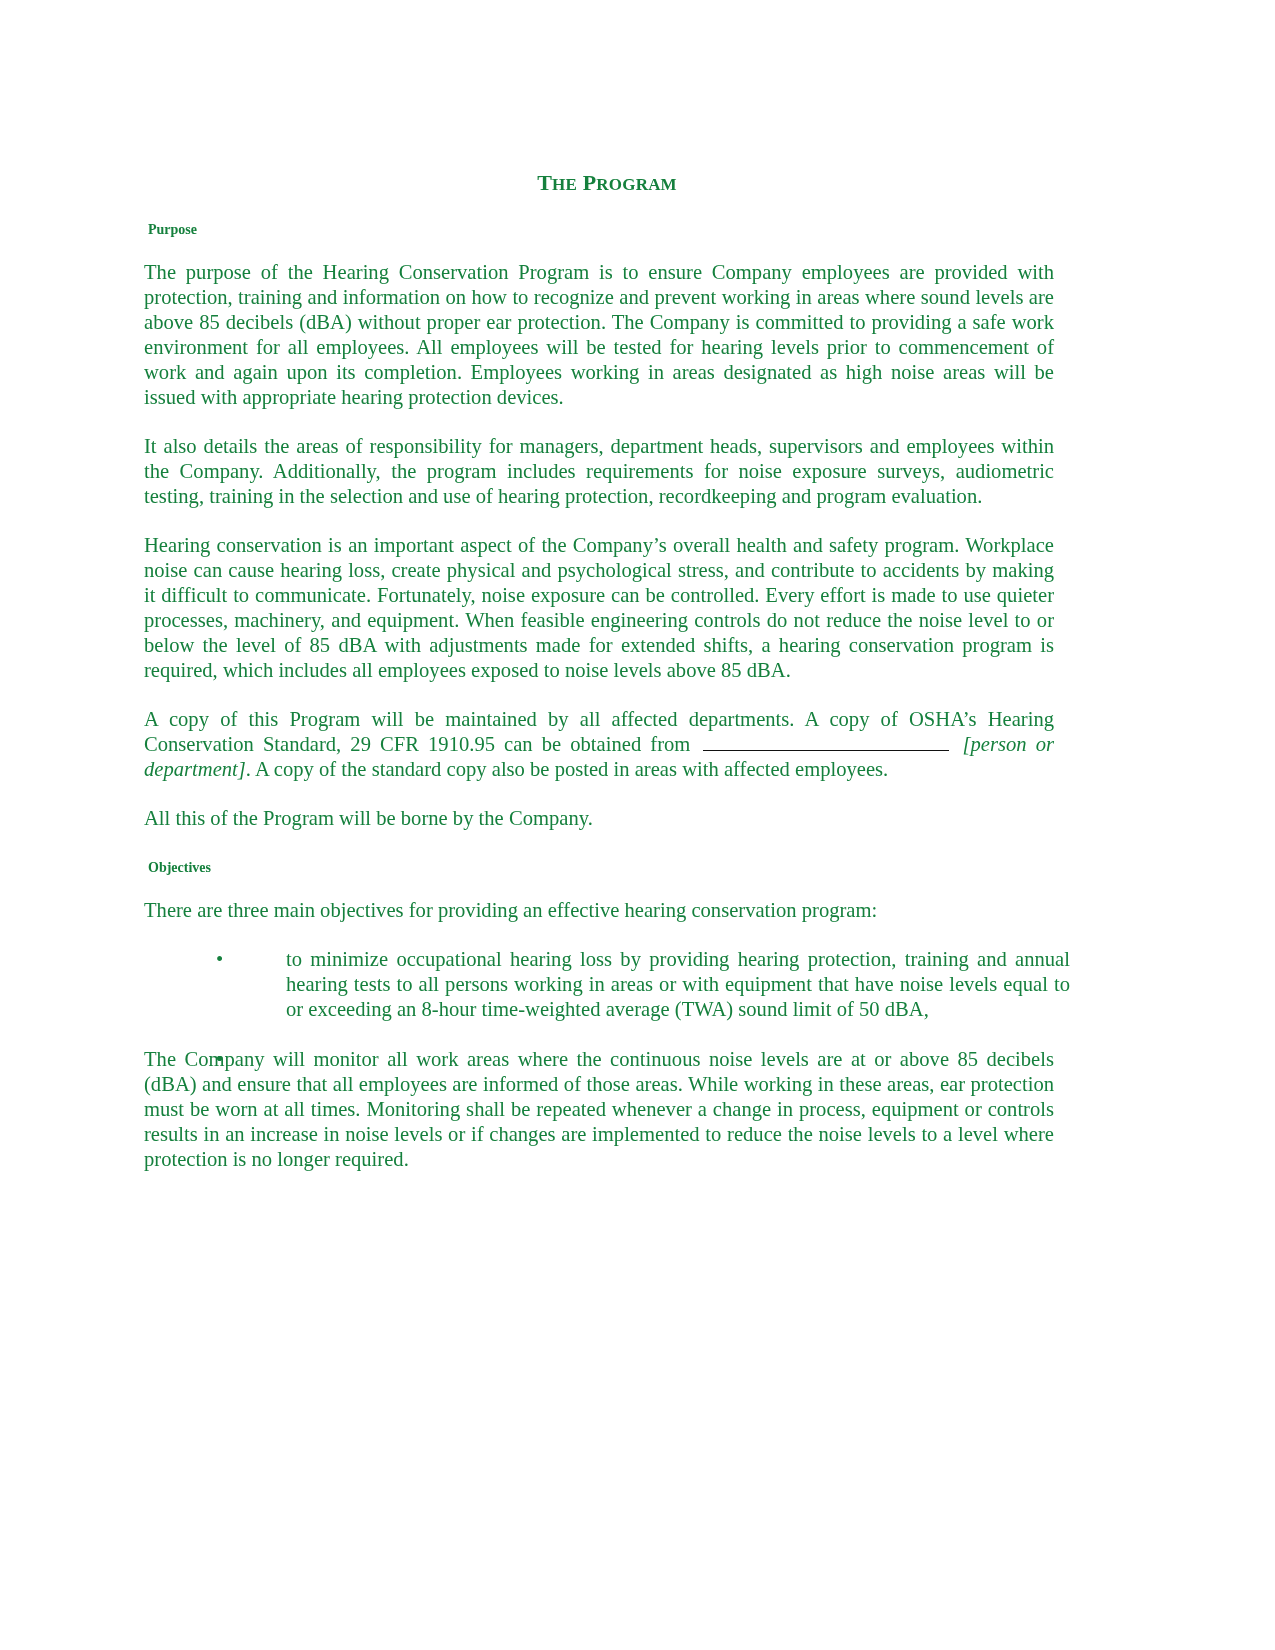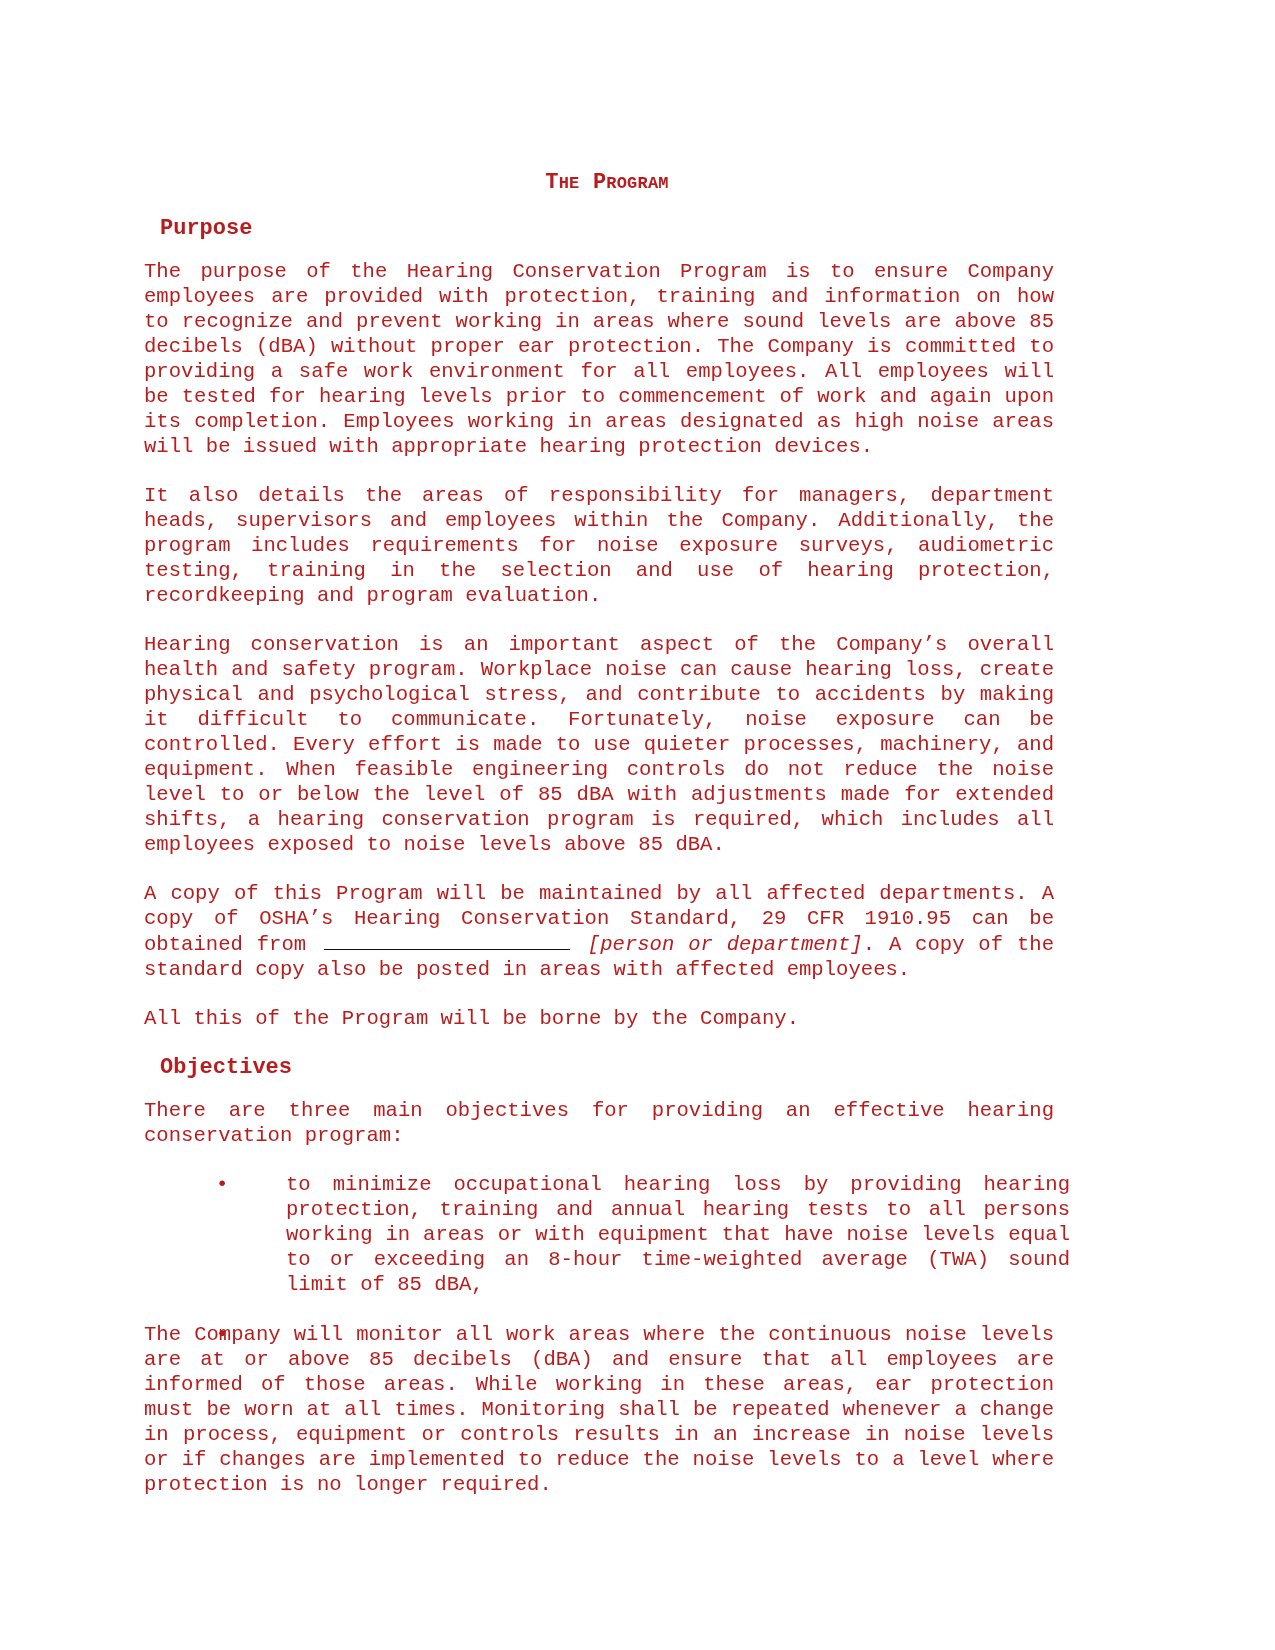--- a/index.html
+++ b/index.html
@@ -1,25 +1,25 @@
 <!DOCTYPE html>
 <html><head>
 <meta charset="utf-8">
 <style>
   html, body { margin: 0; padding: 0; background: #ffffff; }
   body { width: 1275px; height: 1650px; position: relative; overflow: hidden; }
   .page {
     position: absolute; left: 144px; top: 170px; width: 926px;
-    font-family: Liberation Mono, monospace; font-size: 20.6px; line-height: 25px; color: #b91c1c;
+    font-family: Liberation Serif, serif; font-size: 20.6px; line-height: 25px; color: #15803d;
   }
   .title {
     text-align: center; font-weight: bold; font-size: 22px; margin: 0 0 20px 0; letter-spacing: 0.2px;
   }
   .title .sc { font-size: 17px; }
-  h2 { font-size: 22px; font-weight: bold; margin: 0 0 18px 16px; line-height: 25px; }
+  h2 { font-size: 14px; font-weight: bold; margin: 0 0 18px 4px; line-height: 25px; }
   p { margin: 0 16px 24px 0; text-align: justify; }
   ul { list-style: none; padding: 0; margin: 0 0 24px 0; }
   ul li { position: relative; padding-left: 142px; margin-bottom: 25px; text-align: justify; }
   ul li .bullet { position: absolute; left: 72px; top: 0; }
   .blank { display: inline-block; width: 246px; border-bottom: 1.5px solid #111; height: 18px; vertical-align: baseline; margin: 0 4px; }
   em { font-style: italic; }
 </style>
 </head>
 <body>
 
@@ -36,18 +36,18 @@
   <p>
     <span>A copy of this Program will be maintained by all affected departments. A copy of OSHA’s Hearing Conservation Standard, 29 CFR 1910.95 can be obtained from</span>
     <span class="blank"></span>
     <em>[person or department]</em><span>. A copy of the standard copy also be posted in areas with affected employees.</span>
   </p>
   <p>All this of the Program will be borne by the Company.</p>
 
   <h2>Objectives</h2>
   <p>There are three main objectives for providing an effective hearing conservation program:</p>
   <ul>
-    <li><span class="bullet">•</span><span>to minimize occupational hearing loss by providing hearing protection, training and annual hearing tests to all persons working in areas or with equipment that have noise levels equal to or exceeding an 8-hour time-weighted average (TWA) sound limit of 85 dBA,</span></li>
+    <li><span class="bullet">•</span><span>to minimize occupational hearing loss by providing hearing protection, training and annual hearing tests to all persons working in areas or with equipment that have noise levels equal to or exceeding an 8-hour time-weighted average (TWA) sound limit of 50 dBA,</span></li>
     <li><span class="bullet">•</span></li>
     <li><span class="bullet">•</span></li>
   </ul>
   <p>The Company will monitor all work areas where the continuous noise levels are at or above 85 decibels (dBA) and ensure that all employees are informed of those areas. While working in these areas, ear protection must be worn at all times. Monitoring shall be repeated whenever a change in process, equipment or controls results in an increase in noise levels or if changes are implemented to reduce the noise levels to a level where protection is no longer required.</p>
 </div>
 
 </body></html>

